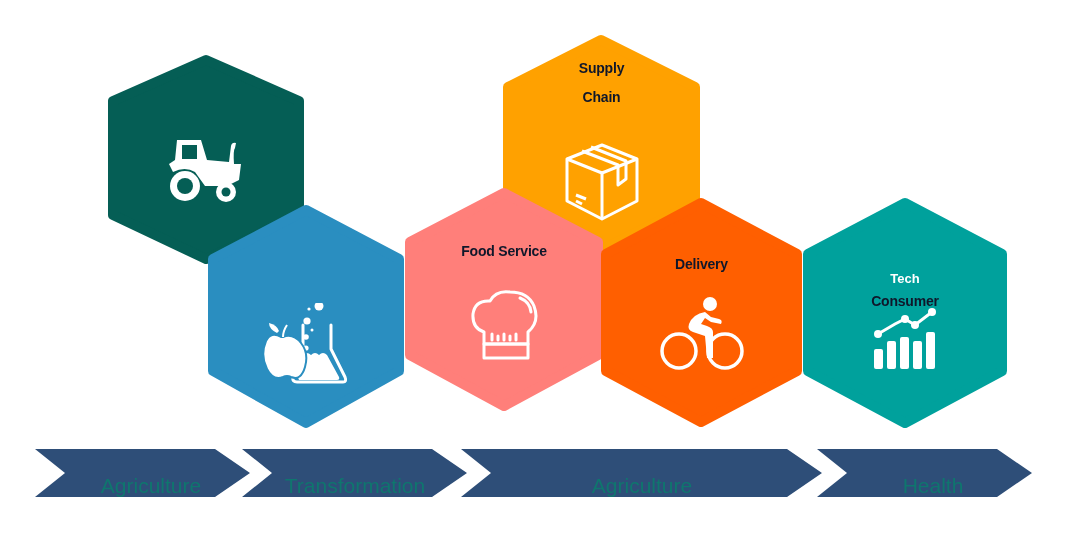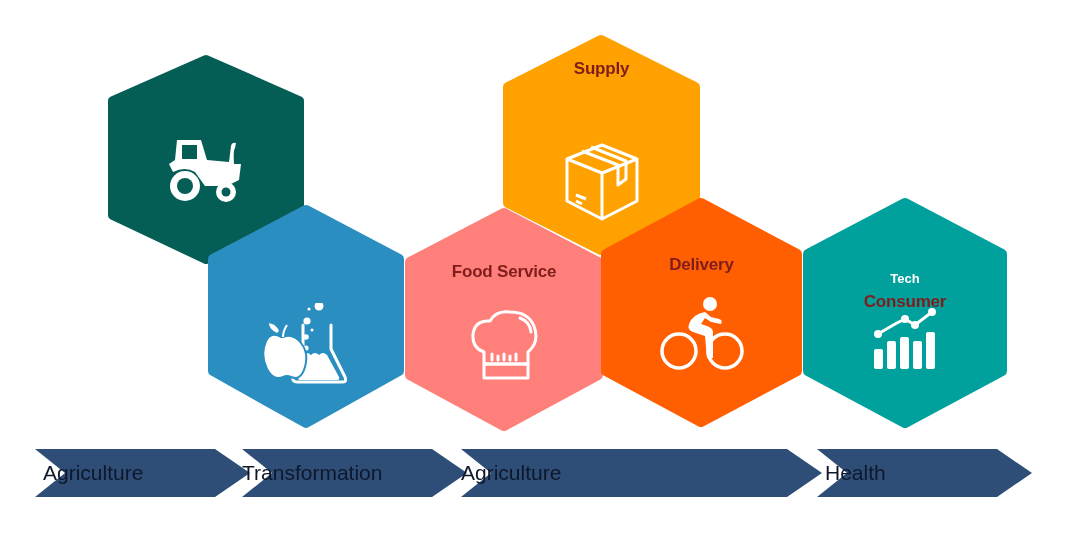--- a/index.html
+++ b/index.html
@@ -1,27 +1,27 @@
 <!DOCTYPE html>
 <html><head>
   <meta charset="utf-8">
   <style>
     html, body { margin: 0; padding: 0; background: #ffffff; }
     body { width: 1067px; height: 540px; position: relative; overflow: hidden;
            font-family: "Liberation Sans", "DejaVu Sans", sans-serif; }
     .hex { position: absolute; }
     .hex svg.shape { position: absolute; left: 0; top: 0; overflow: visible; }
     .hex .label { position: absolute; left: 0; width: 100%; text-align: center;
-                  color: #7f1d1d; font-weight: bold; font-size: 17px; line-height: 29px;
+                  color: #0f172a; font-weight: bold; font-size: 14px; line-height: 29px;
                   letter-spacing: -0.2px; }
     .hex .icon { position: absolute; }
     .arrow { position: absolute; top: 448px; height: 50px; }
     .arrow svg { position: absolute; left: 0; top: 0; }
-    .arrow .alabel { position: absolute; top: 0; height: 50px; line-height: 50px;
-                     color: #0f172a; font-size: 21px; text-align: left; width: 100%; }
+    .arrow .alabel { position: absolute; top: 13px; height: 50px; line-height: 50px;
+                     color: #0f766e; font-size: 21px; text-align: center; width: 100%; }
   </style>
 </head>
 <body>
 
 <div class="hex" style="left:113px; top:60px; width:186px; height:199px;">
   <svg class="shape" width="186" height="199">
     <path d="M93,0 L186,41 L186,155 L93,199 L0,155 L0,41 Z" fill="#055E55" stroke="#055E55" stroke-width="10" stroke-linejoin="round"></path>
   </svg>
   <div class="icon" style="left:52px; top:78px;">
     <svg width="80" height="70" viewBox="0 0 80 70">
@@ -33,20 +33,21 @@
       <circle cx="61" cy="54" r="4.5" fill="#055E55"></circle>
     </svg>
   </div>
 </div>
 
 <div class="hex" style="left:508px; top:40px; width:187px; height:210px;">
   <svg class="shape" width="187" height="210">
     <path d="M93,0 L187,47 L187,163 L93,210 L0,163 L0,47 Z" fill="#FFA100" stroke="#FFA100" stroke-width="10" stroke-linejoin="round"></path>
   </svg>
   <div class="label" style="top:14px;">Supply</div>
+  <div class="label" style="top:43px;">Chain</div>
   <div class="icon" style="left:56px; top:97px;">
     <svg width="76" height="86" viewBox="0 0 76 86" fill="none" stroke="#fff" stroke-width="3" stroke-linejoin="round">
       <path d="M38,8 L73,22 L73,64 L38,82 L3,64 L3,22 Z"></path>
       <path d="M3,22 L38,36 L73,22"></path>
       <path d="M38,36 L38,82"></path>
       <path d="M18,14 L54,28 L54,48 L62,42 L62,24 L27,10"></path>
       <path d="M12,58 L22,62 M12,64 L18,67"></path>
     </svg>
   </div>
 </div>
@@ -65,21 +66,21 @@
       <path d="M42,22 L42,46 L32,74 Q31,79 36,79 L82,79 Q86,79 84,74 L70,46 L70,22" fill="none" stroke="#fff" stroke-width="3" stroke-linecap="round" stroke-linejoin="round"></path>
       <path d="M40,52 Q46,48 50,52 Q54,48 58,52 Q62,48 66,52 L78,74 Q79,77 76,77 L38,77 L36,72 Z" fill="#fff"></path>
       <circle cx="45" cy="45" r="2.6" fill="#fff"></circle>
       <path d="M20,34 Q10,28 5,38 Q-1,52 6,66 Q12,78 22,74 Q26,72 30,74 Q40,78 44,64 Q48,50 40,40 Q32,30 22,34 Z" fill="#fff" stroke="#2A8EC0" stroke-width="2"></path>
       <path d="M22,34 Q22,28 26,22" fill="none" stroke="#fff" stroke-width="2"></path>
       <path d="M16,30 Q8,26 8,20 Q16,22 18,28 Z" fill="#fff"></path>
     </svg>
   </div>
 </div>
 
-<div class="hex" style="left:410px; top:213px; width:188px; height:213px;">
+<div class="hex" style="left:410px; top:193px; width:188px; height:213px;">
   <svg class="shape" width="188" height="213">
     <path d="M94,0 L188,49 L188,162 L94,213 L0,162 L0,49 Z" fill="#FF7F7A" stroke="#FF7F7A" stroke-width="10" stroke-linejoin="round"></path>
   </svg>
   <div class="label" style="top:44px;">Food Service</div>
   <div class="icon" style="left:60px; top:93px;">
     <svg width="72" height="76" viewBox="0 0 72 76" fill="none" stroke="#fff" stroke-width="3" stroke-linecap="round" stroke-linejoin="round">
       <path d="M14,46 Q2,42 3,28 Q5,14 20,15 Q26,4 40,6 Q58,6 64,20 Q70,36 58,46 L58,58 L14,58 Z"></path>
       <rect x="14" y="58" width="44" height="14"></rect>
       <path d="M22,48 L22,54 M28,50 L28,54 M34,48 L34,54 M40,50 L40,54 M46,48 L46,54"></path>
       <path d="M50,12 Q60,16 61,26"></path>

